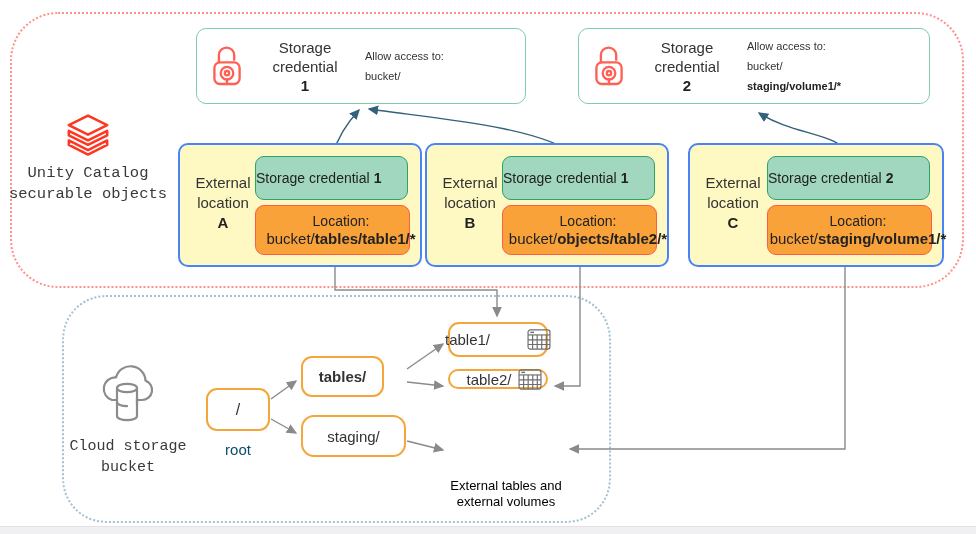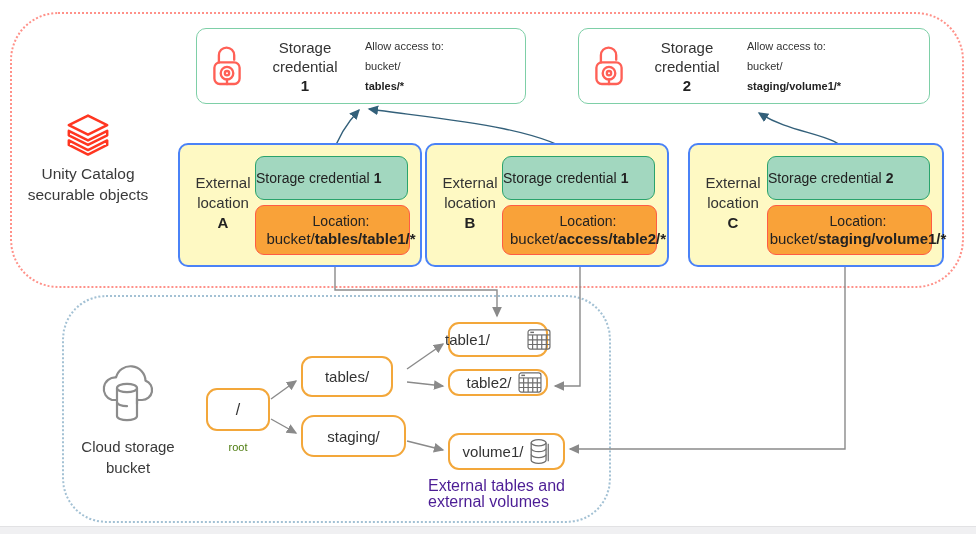--- a/index.html
+++ b/index.html
@@ -45,30 +45,30 @@
   }
   .chip-green .num{font-weight:bold;margin-left:4px;}
   .chip-orange{
     position:absolute;border-radius:9px;background:#f9a239;border:1.5px solid #ff5c44;
     display:flex;flex-direction:column;align-items:center;justify-content:center;
     font-size:14px;line-height:17px;color:#222;box-sizing:border-box;padding-left:17px;
   }
   .chip-orange .path{font-size:15px;text-align:center;}
   
   .section-label{ text-align:center;font-size:15.5px;line-height:21px;color:#3a3a3a;}
-  .section-label span{display:block;}
+  .section-label span{display:block;font-family:Liberation Mono, monospace;}
   
   .node{
     background:#ffffff;border:2px solid #f3a73a;border-radius:11px;
     display:flex;align-items:center;justify-content:center;gap:6px;
     font-size:15px;color:#333;box-sizing:border-box;
   }
-  .small-caption{text-align:left;font-size:16px;line-height:16px;color:#4c1d95;}
+  .small-caption{text-align:center;font-size:13px;line-height:16px;color:#000000;}
   .small-caption span{display:block;}
-  .mid-caption{text-align:center;font-size:11px;color:#4d7c0f;}
+  .mid-caption{text-align:center;font-size:15px;color:#0c4a6e;}
   .footer-strip{left:0;top:526px;width:976px;height:8px;background:#f0f0f2;border-top:1px solid #e2e2e4;}
   svg{display:block;}
   .connectors{left:0;top:0;pointer-events:none;}
 </style>
 </head>
 <body>
 
 <div class="stage">
 
   <div class="abs uc-container"></div>
@@ -124,21 +124,20 @@
     </span>
     <span class="title">
       <span>Storage</span>
       <span>credential</span>
       <span class="num">1</span>
     </span>
     <span class="allow">
       <span>Allow access to:</span>
       <span>
           <span>bucket/</span>
-          <span class="bold-seg">tables/*</span>
         </span>
     </span>
   </div>
 
   <div class="abs cred-card" style="left:578px;top:28px;width:352px;height:76px;">
     <span>
       <svg width="36" height="46" viewBox="0 0 40 50" fill="none" stroke="#ff6056" stroke-width="2.6" stroke-linecap="round" stroke-linejoin="round">
         <path d="M11,21 V13 a8.5,8.5 0 0 1 17,0 v5"></path>
         <rect x="6" y="21" width="28" height="24" rx="6"></rect>
         <circle cx="20" cy="33" r="7"></circle>
@@ -181,21 +180,21 @@
       <span>External</span>
       <span>location</span>
       <span class="letter">B</span>
     </div>
     <div class="chip-green" style="left:75px;top:11px;width:153px;height:44px;">
       <span>Storage credential</span>
         <span class="num">1</span>
     </div>
     <div class="chip-orange" style="left:75px;top:60px;width:155px;height:50px;">
       <span>Location:</span>
-      <span class="path"><span>bucket/</span><span class="bold-seg">access/table2/*</span></span>
+      <span class="path"><span>bucket/</span><span class="bold-seg">objects/table2/*</span></span>
     </div>
   </div>
 
   <div class="abs ext-loc" style="left:688px;top:143px;width:252px;height:120px;">
     <div class="ext-label">
       <span>External</span>
       <span>location</span>
       <span class="letter">C</span>
     </div>
     <div class="chip-green" style="left:77px;top:11px;width:163px;height:44px;">
@@ -221,63 +220,51 @@
     <span>bucket</span>
   </div>
 
   <div class="abs node" style="left:206px;top:388px;width:64px;height:43px;font-size:16px;">
     <span>/</span>
   </div>
   <div class="abs mid-caption" style="left:206px;top:441px;width:64px;">
     <span>root</span>
   </div>
 
-  <div class="abs node" style="left:301px;top:356px;width:92px;height:41px;">
+  <div class="abs node" style="left:301px;top:356px;width:83px;height:41px;font-weight:bold;">
     <span>tables/</span>
   </div>
   <div class="abs node" style="left:301px;top:415px;width:105px;height:42px;border-radius:13px;">
     <span>staging/</span>
   </div>
 
   <div class="abs node" style="left:448px;top:322px;width:100px;height:35px;gap:37px;">
     <span>table1/</span>
     <span>
       <svg width="24" height="21" viewBox="0 0 26 23" fill="none" stroke="#6e6e6e" stroke-width="1.3">
         <rect x="1" y="1" width="24" height="21" rx="2.5"></rect>
         <path d="M1,6.5 H25"></path>
         <path d="M1,12 H25 M1,17 H25"></path>
         <path d="M6,6.5 V22 M11,6.5 V22 M16,6.5 V22 M21,6.5 V22"></path>
         <path d="M3.5,3.7 h4" stroke-width="1.6"></path>
       </svg>
     </span>
   </div>
-  <div class="abs node" style="left:448px;top:369px;width:100px;height:27px;padding-left:12px;">
+  <div class="abs node" style="left:448px;top:369px;width:100px;height:20px;padding-left:12px;">
     <span>table2/</span>
     <span>
       <svg width="24" height="21" viewBox="0 0 26 23" fill="none" stroke="#6e6e6e" stroke-width="1.3">
         <rect x="1" y="1" width="24" height="21" rx="2.5"></rect>
         <path d="M1,6.5 H25"></path>
         <path d="M1,12 H25 M1,17 H25"></path>
         <path d="M6,6.5 V22 M11,6.5 V22 M16,6.5 V22 M21,6.5 V22"></path>
         <path d="M3.5,3.7 h4" stroke-width="1.6"></path>
       </svg>
     </span>
   </div>
-  <div class="abs node" style="left:448px;top:433px;width:117px;height:37px;">
-    <span>volume1/</span>
-    <span>
-      <svg width="21" height="27" viewBox="0 0 24 30" fill="none" stroke="#6e6e6e" stroke-width="1.5">
-        <ellipse cx="11" cy="5" rx="8.5" ry="3.6"></ellipse>
-        <path d="M2.5,5 V25 a8.5,3.6 0 0 0 17,0 V5"></path>
-        <path d="M2.5,11.6 a8.5,3.6 0 0 0 17,0"></path>
-        <path d="M2.5,18.3 a8.5,3.6 0 0 0 17,0"></path>
-        <path d="M22,6 V26" stroke-width="1.4"></path>
-      </svg>
-    </span>
-  </div>
 
   <div class="abs small-caption" style="left:428px;top:478px;width:156px;">
     <span>External tables and</span>
     <span>external volumes</span>
   </div>
 
   <div class="abs footer-strip"></div>
 
 </div>
 

